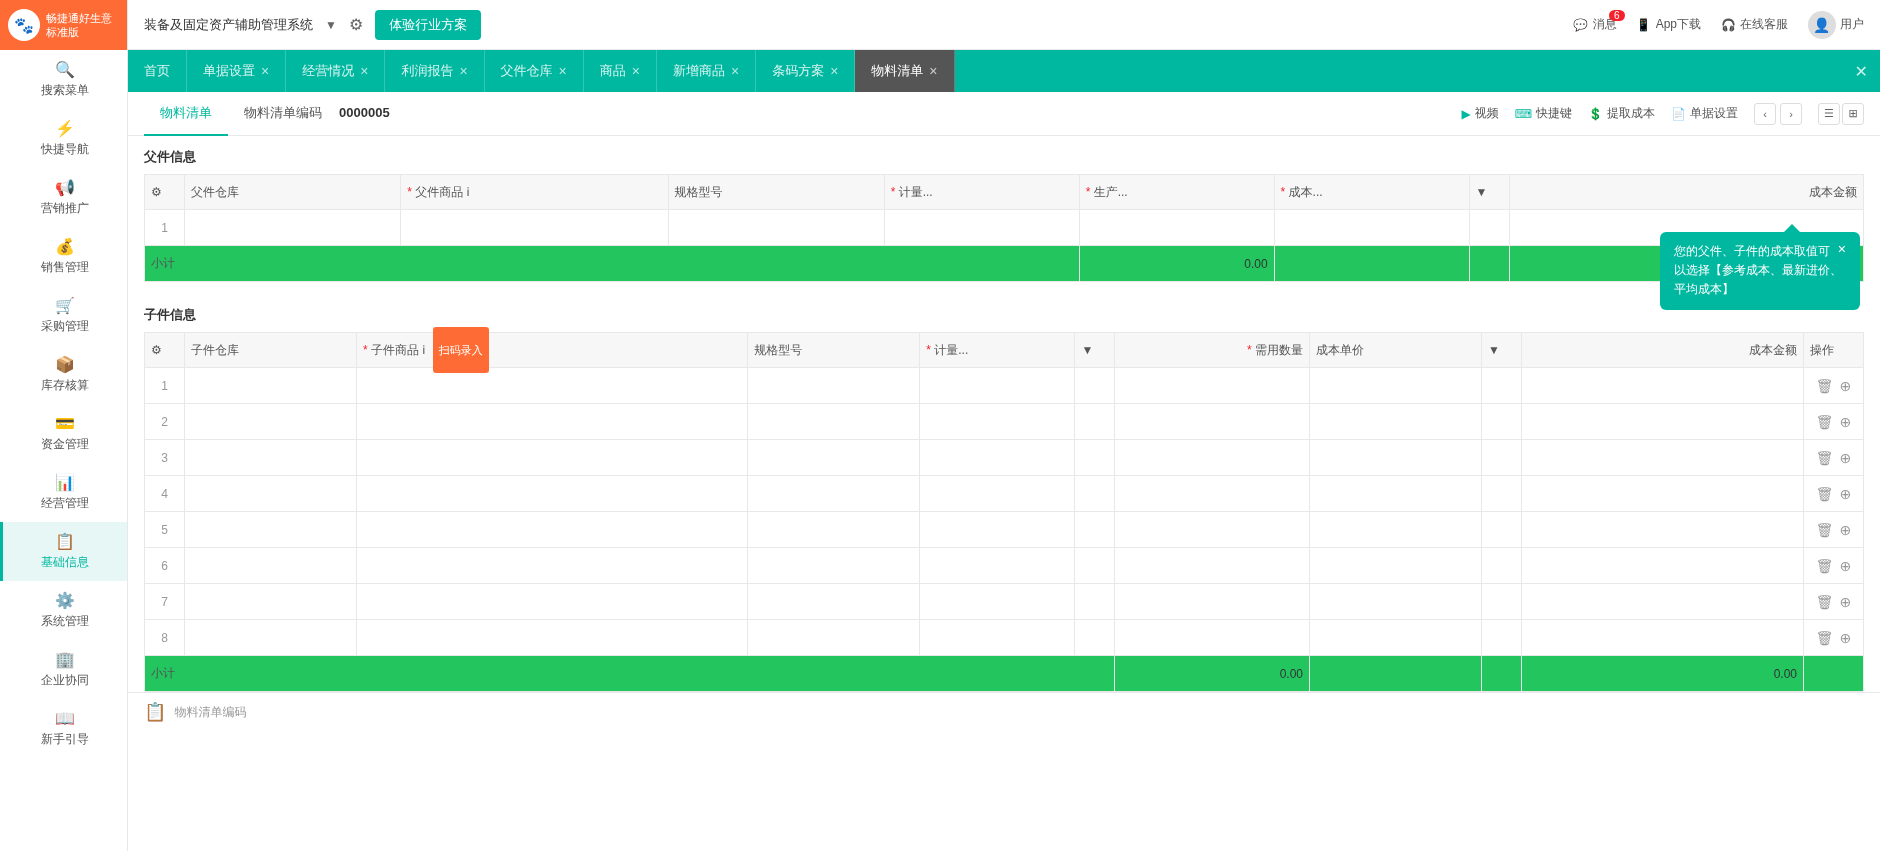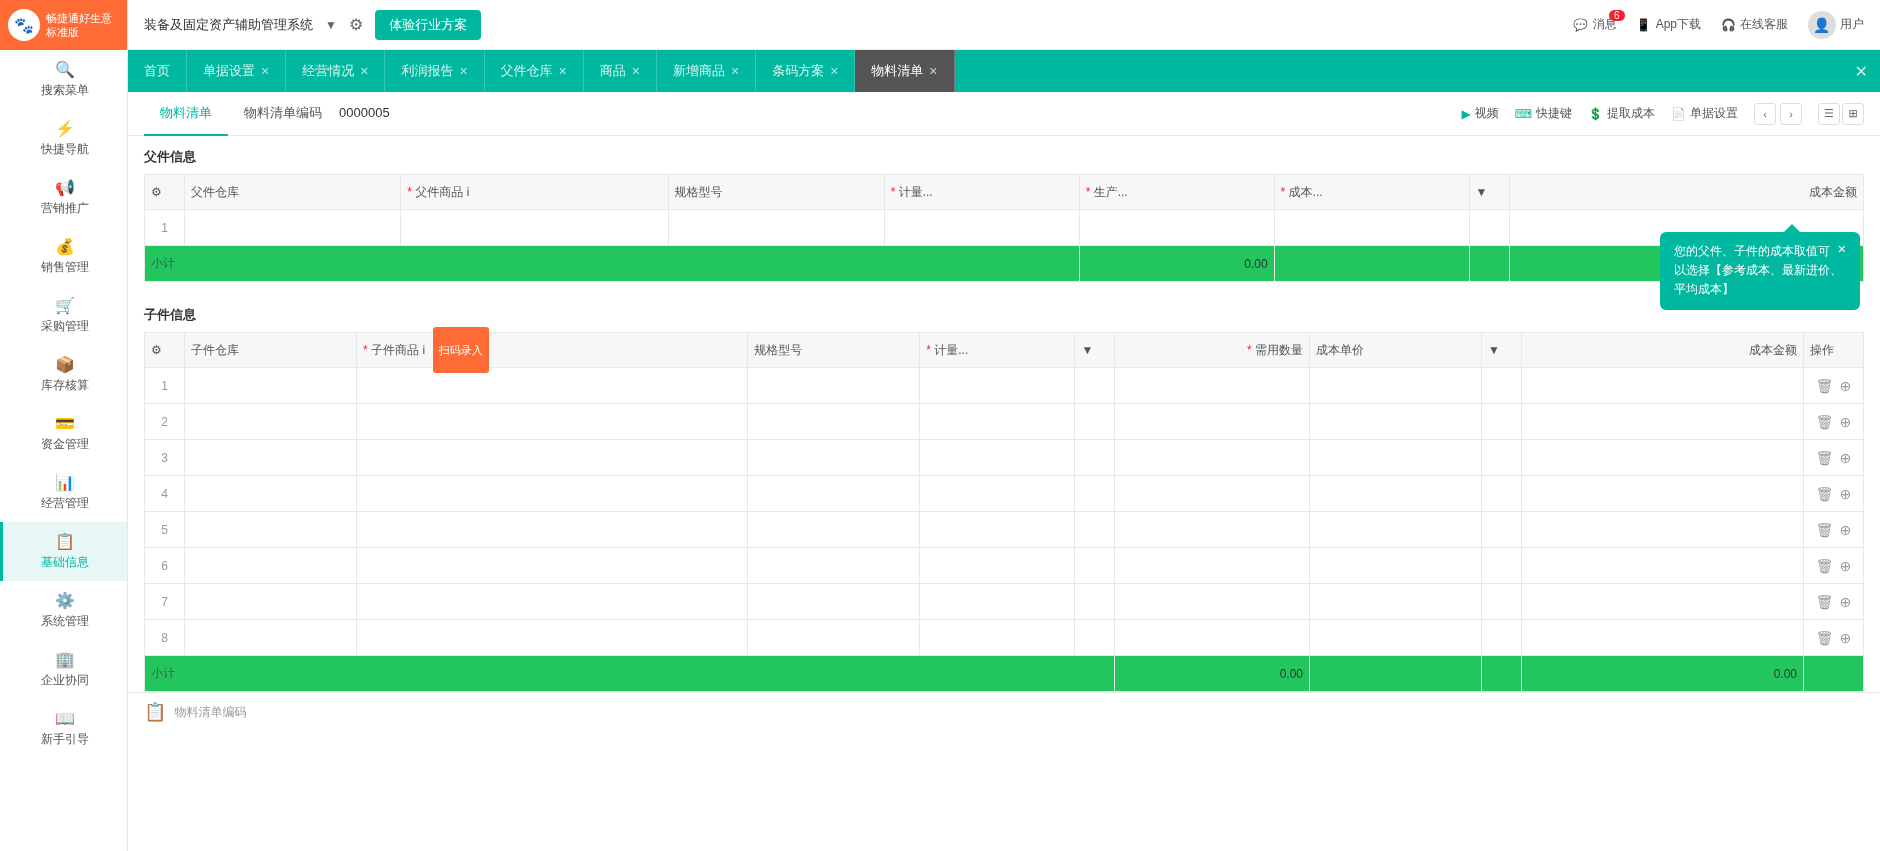--- a/index.html
+++ b/index.html
@@ -200,21 +200,21 @@
       padding: 0 16px;
       height: 44px;
       display: flex;
       align-items: center;
       cursor: pointer;
       font-size: 13px;
       color: #555;
       border-bottom: 2px solid transparent;
     }
     .sub-tab.active { color: #00b8a0; border-bottom: 2px solid #00b8a0; font-weight: 500; }
-    .sub-tab-code { color: #333; font-weight: 400; padding-left: 4px; }
+    .sub-tab-code { color: #333; font-weight: 700; padding-left: 4px; }
     .sub-tab-actions {
       margin-left: auto;
       display: flex;
       align-items: center;
       gap: 16px;
       font-size: 12px;
       color: #555;
     }
     .sub-tab-action {
       display: flex;

